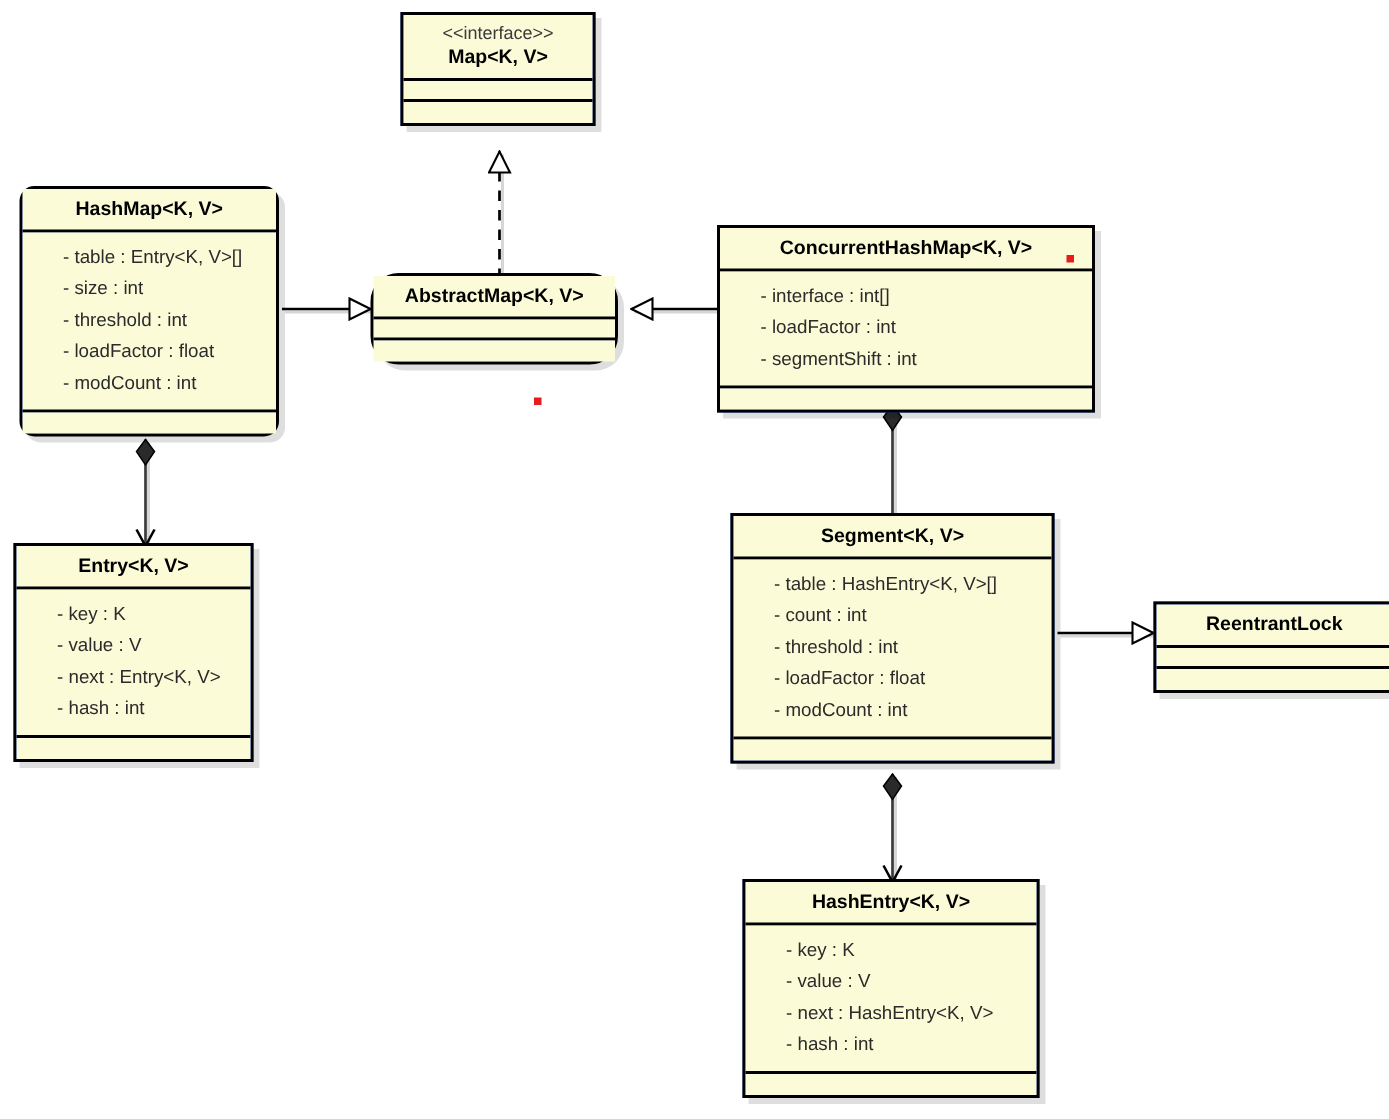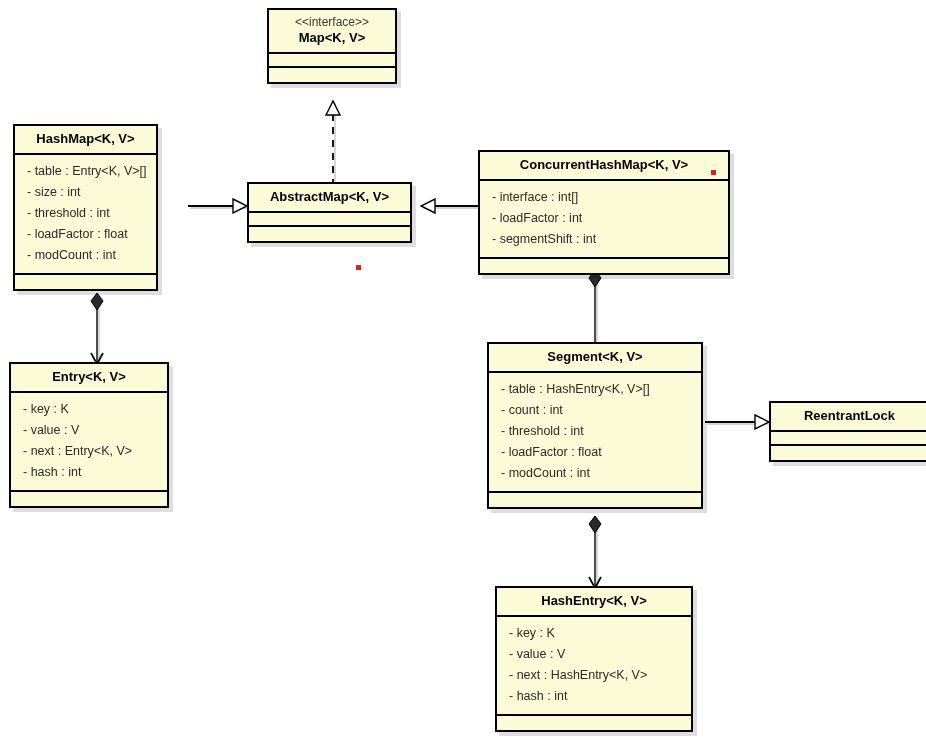--- a/index.html
+++ b/index.html
@@ -57,21 +57,21 @@
     color: #3a3a3a;
     line-height: 15px;
   }
   .uml-name {
     display: block;
     line-height: 16px;
   }
   .uml-compartment {
     box-sizing: border-box;
     background: #fbfbd8;
-    padding: 6px 9px 7px 12px;
+    padding: 6px 9px 7px 27px;
     border-bottom: 2px solid #000000;
   }
   .uml-compartment:last-child {
     border-bottom: none;
   }
   .uml-compartment.empty {
     height: 14px;
     padding: 0;
   }
   .uml-attr {
@@ -141,35 +141,35 @@
 
   <div class="uml-class" style="left:267px; top:8px; width:130px;">
     <div class="uml-title">
       <span class="uml-stereotype">&lt;&lt;interface&gt;&gt;</span>
       <span class="uml-name">Map&lt;K, V&gt;</span>
     </div>
     <div class="uml-compartment empty"></div>
     <div class="uml-compartment empty"></div>
   </div>
 
-  <div class="uml-class" style="left:13px; top:124px; width:145px;">
+  <div class="uml-class" style="left:13px; top:124px; width:173px;border-radius:10px;">
     <div class="uml-title">
       <span class="uml-name">HashMap&lt;K, V&gt;</span>
     </div>
     <div class="uml-compartment">
       <div class="uml-attr">- table : Entry&lt;K, V&gt;[]</div>
       <div class="uml-attr">- size : int</div>
       <div class="uml-attr">- threshold : int</div>
       <div class="uml-attr">- loadFactor : float</div>
       <div class="uml-attr">- modCount : int</div>
     </div>
     <div class="uml-compartment empty"></div>
   </div>
 
-  <div class="uml-class" style="left:247px; top:182px; width:165px;">
+  <div class="uml-class" style="left:247px; top:182px; width:165px;border-radius:19px;">
     <div class="uml-title">
       <span class="uml-name">AbstractMap&lt;K, V&gt;</span>
     </div>
     <div class="uml-compartment empty"></div>
     <div class="uml-compartment empty"></div>
   </div>
 
   <div class="uml-class" style="left:478px; top:150px; width:252px;">
     <div class="uml-title">
       <span class="uml-name">ConcurrentHashMap&lt;K, V&gt;</span>

